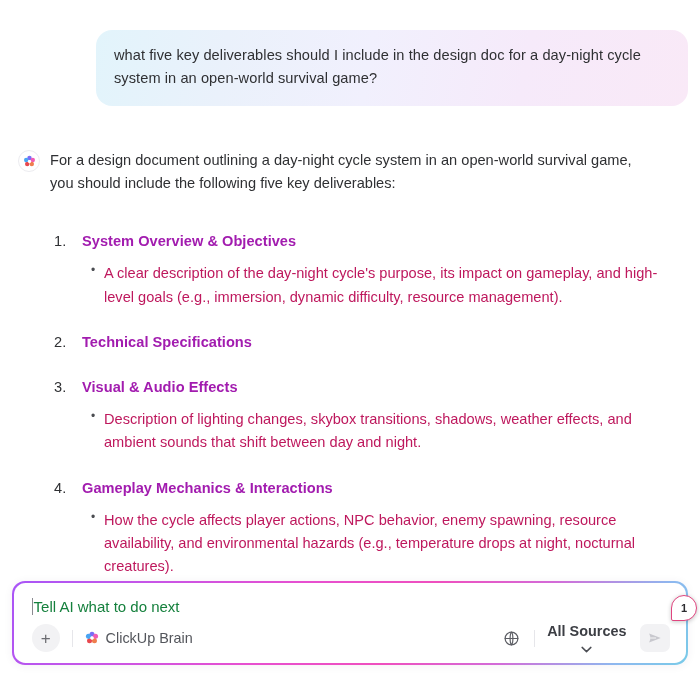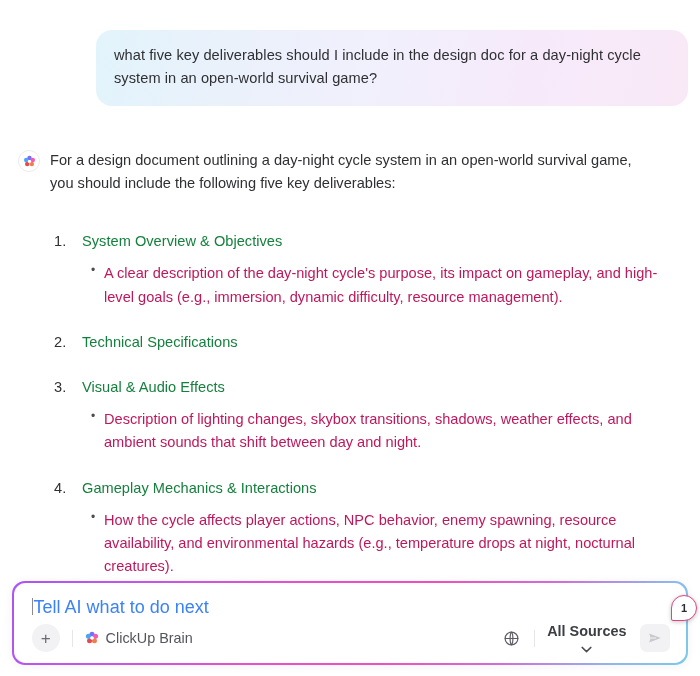--- a/index.html
+++ b/index.html
@@ -90,22 +90,22 @@
   ol.deliverables > li::before {
     content: counter(dv) ".";
     position: absolute;
     left: -28px;
     top: 0;
     color: #2f3033;
     font-size: 14.6px;
     font-weight: 400;
   }
   .d-title {
-    font-weight: 400;
-    color: #15803d;
+    font-weight: 700;
+    color: #a21caf;
     font-size: 14.6px;
     letter-spacing: .002em;
   }
   ul.sub {
     margin: 9px 0 0 0;
     padding: 0 0 0 22px;
     list-style: none;
   }
   ul.sub > li {
     position: relative;
@@ -160,22 +160,22 @@
     height: 20px;
   }
   .caret {
     display: inline-block;
     width: 1px;
     height: 17px;
     background: #8a8a90;
     margin-right: 1px;
   }
   .placeholder {
-    color: #3b82f6;
-    font-size: 18px;
+    color: #15803d;
+    font-size: 15px;
     line-height: 1;
     user-select: none;
   }
 
   .composer-toolbar {
     display: flex;
     align-items: center;
     height: 30px;
   }
   .plus-btn {

